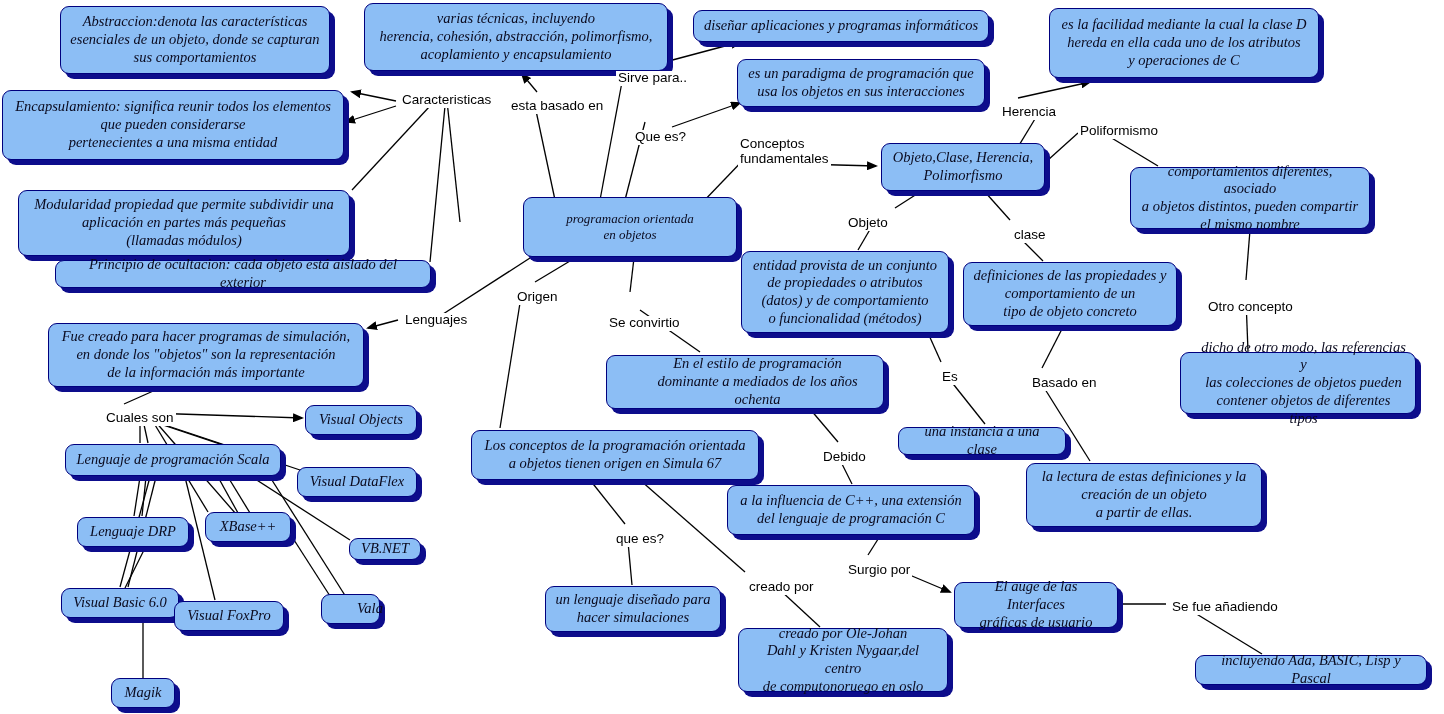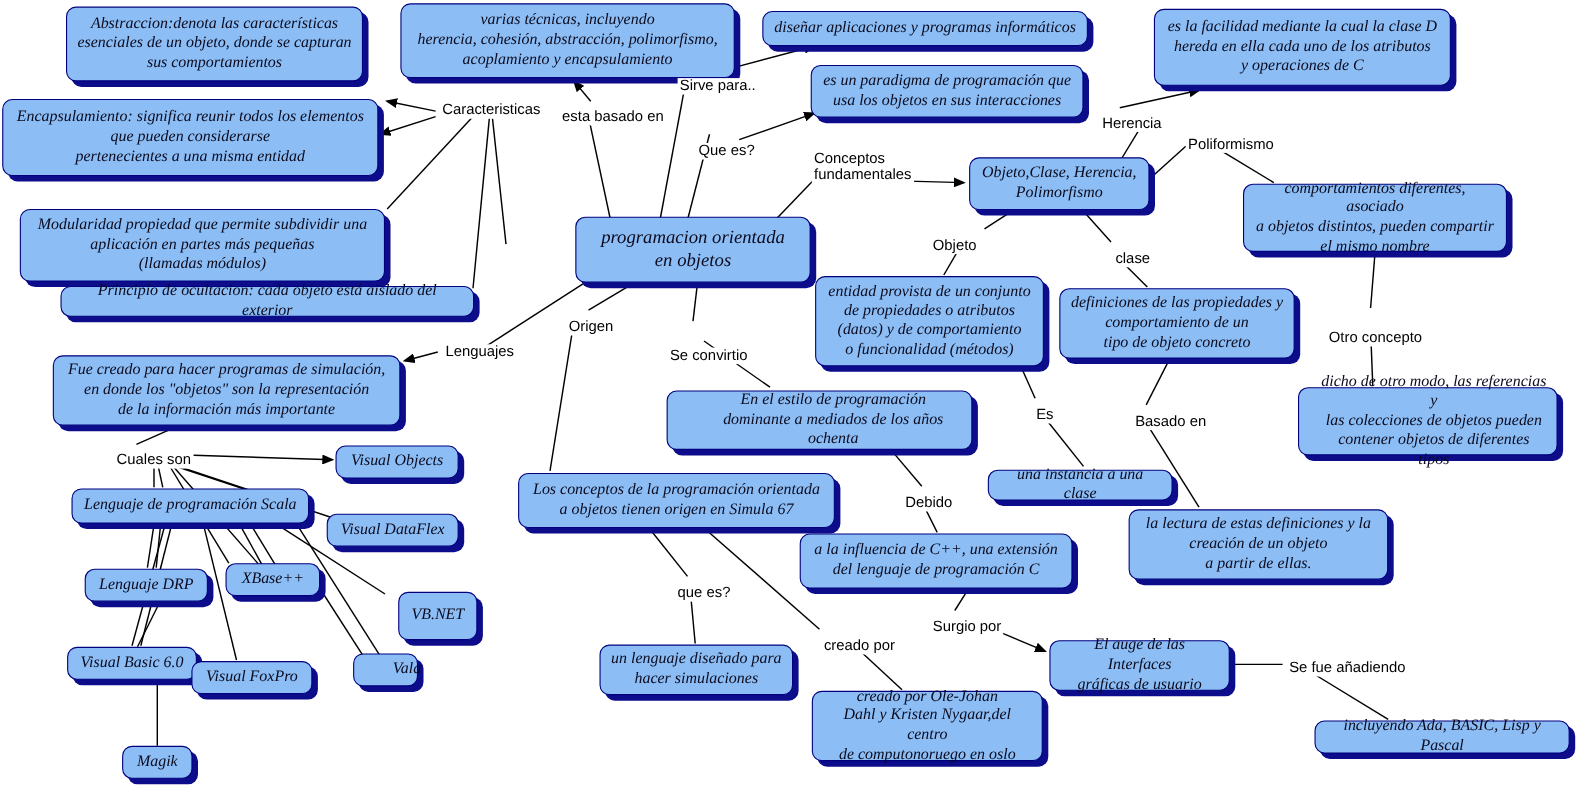--- a/index.html
+++ b/index.html
@@ -23,21 +23,21 @@
     font-style:italic;
     font-size:14.5px;
     line-height:1.22;
     text-align:center;
     display:flex;
     align-items:center;
     justify-content:center;
     padding:4px 9px;
     white-space:pre-line;
   }
-  .node.central{font-size:17px;}
+  .node.central{font-size:13px;}
   .linklabel{
     position:absolute;
     font-family:"Liberation Sans", sans-serif;
     font-style:normal;
     font-size:13.5px;
     color:#000000;
     background:#ffffff;
     line-height:1.1;
     white-space:pre-line;
     padding:0 2px;
@@ -189,21 +189,21 @@
       <div class="node" style="left: 1026px; top: 463px; width: 236px; height: 64px;">la lectura de estas definiciones y la
 creación de un objeto
 a partir de ellas.</div>
       <div class="node" style="left: 727px; top: 485px; width: 248px; height: 50px;">a la influencia de C++, una extensión
 del lenguaje de programación C</div>
       <div class="node" style="left: 305px; top: 405px; width: 112px; height: 30px;">Visual Objects</div>
       <div class="node" style="left: 65px; top: 444px; width: 216px; height: 32px;">Lenguaje de programación Scala</div>
       <div class="node" style="left: 297px; top: 467px; width: 120px; height: 30px;">Visual DataFlex</div>
       <div class="node" style="left: 77px; top: 517px; width: 112px; height: 30px;">Lenguaje DRP</div>
       <div class="node" style="left: 205px; top: 512px; width: 86px; height: 30px;">XBase++</div>
-      <div class="node" style="left: 362px; top: 538px; width: 72px; height: 44px;">VB.NET</div>
+      <div class="node" style="left: 349px; top: 538px; width: 72px; height: 22px;">VB.NET</div>
       <div class="node" style="left: 61px; top: 588px; width: 118px; height: 30px;">Visual Basic 6.0</div>
       <div class="node" style="left: 174px; top: 601px; width: 110px; height: 30px;">Visual FoxPro</div>
       <div class="node" style="left: 321px; top: 594px; width: 52px; height: 30px; padding-left: 48px;">Vala</div>
       <div class="node" style="left: 111px; top: 678px; width: 64px; height: 30px;">Magik</div>
       <div class="node" style="left: 545px; top: 586px; width: 176px; height: 46px;">un lenguaje diseñado para
 hacer simulaciones</div>
       <div class="node" style="left: 738px; top: 628px; width: 210px; height: 64px;">creado por Ole-Johan
 Dahl y Kristen Nygaar,del centro
 de computonoruego en oslo</div>
       <div class="node" style="left: 954px; top: 582px; width: 164px; height: 46px;">El auge de las Interfaces

